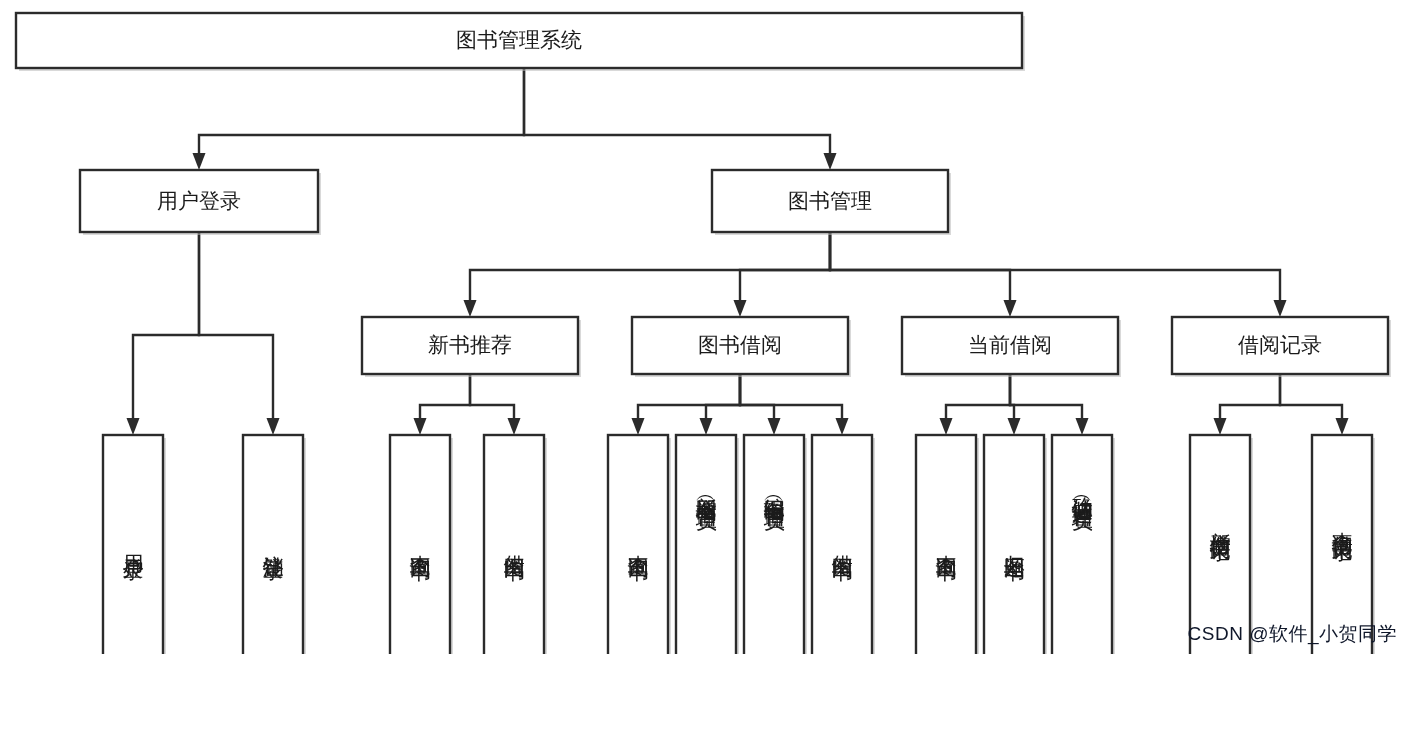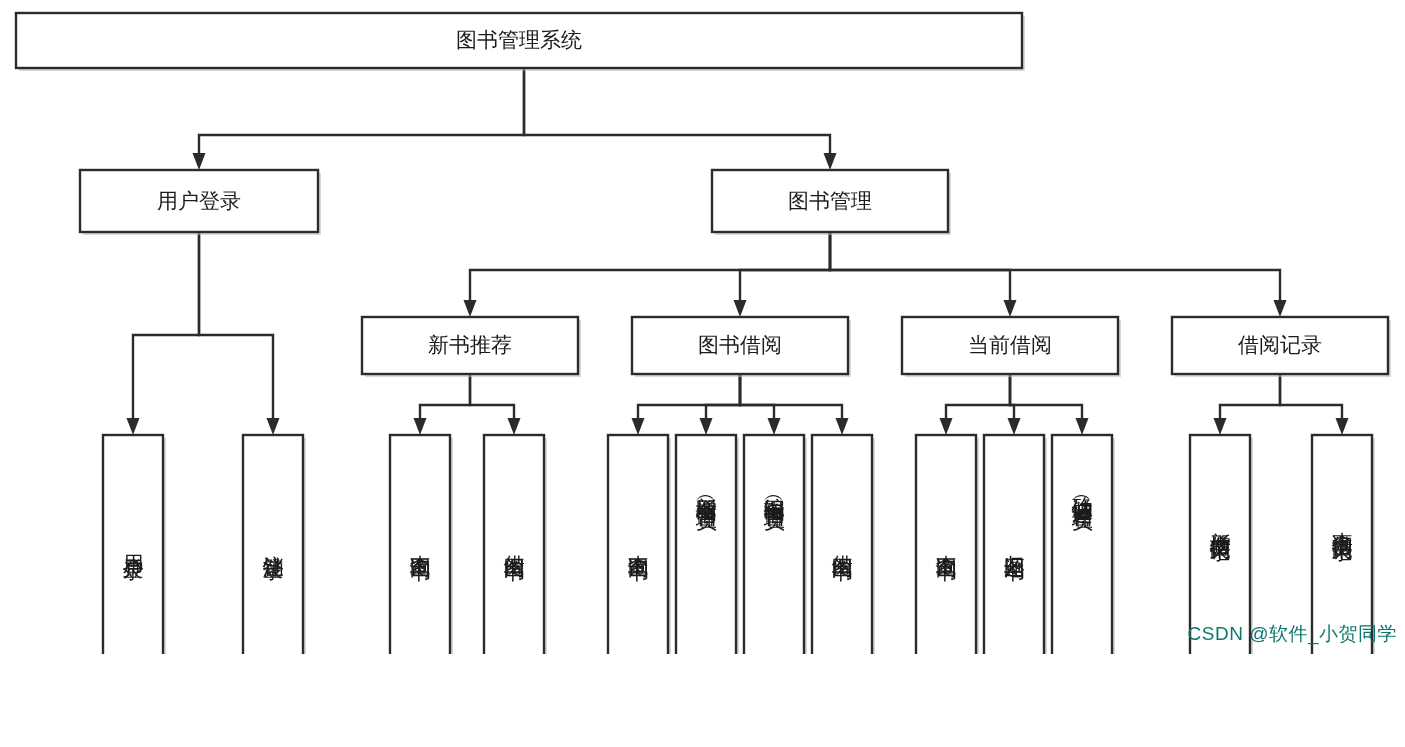--- a/index.html
+++ b/index.html
@@ -71,21 +71,21 @@
     color: #1b1b1b;
     letter-spacing: 2px;
     white-space: nowrap;
   }
   .watermark {
     position: absolute;
     right: 8px;
     bottom: 7px;
     font-family: "Liberation Sans", "DejaVu Sans", sans-serif;
     font-size: 19px;
-    color: #0f766e;
+    color: #0f172a;
     letter-spacing: 0.5px;
     white-space: nowrap;
     user-select: none;
     margin-top: 12px;
   }
 </style>
 </head>
 <body>
 
 <div id="diagram-root">

